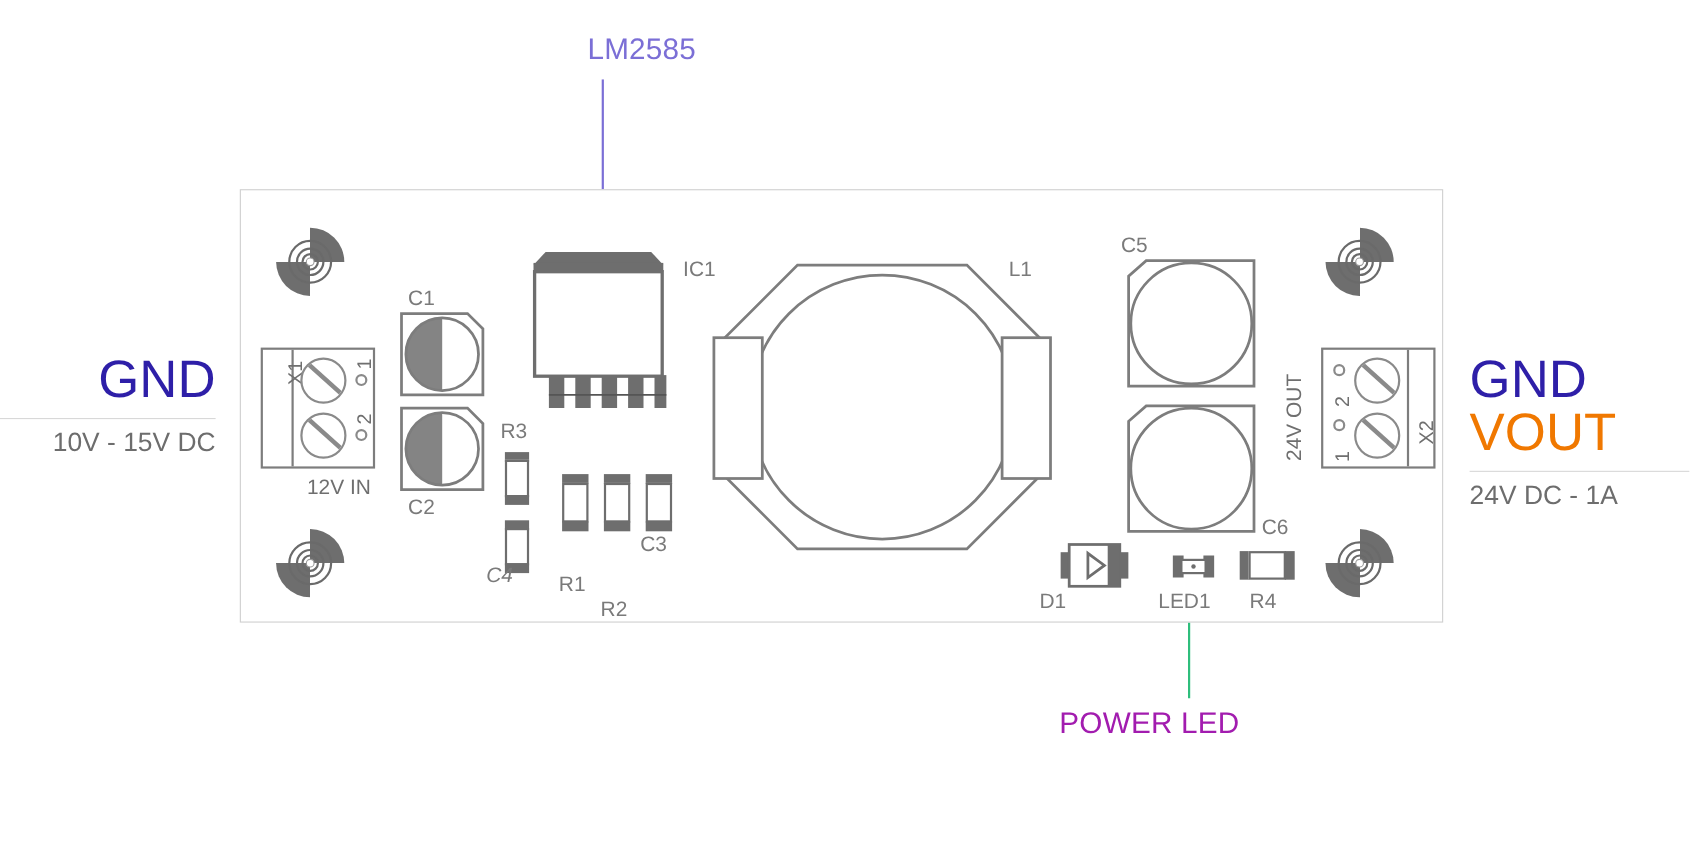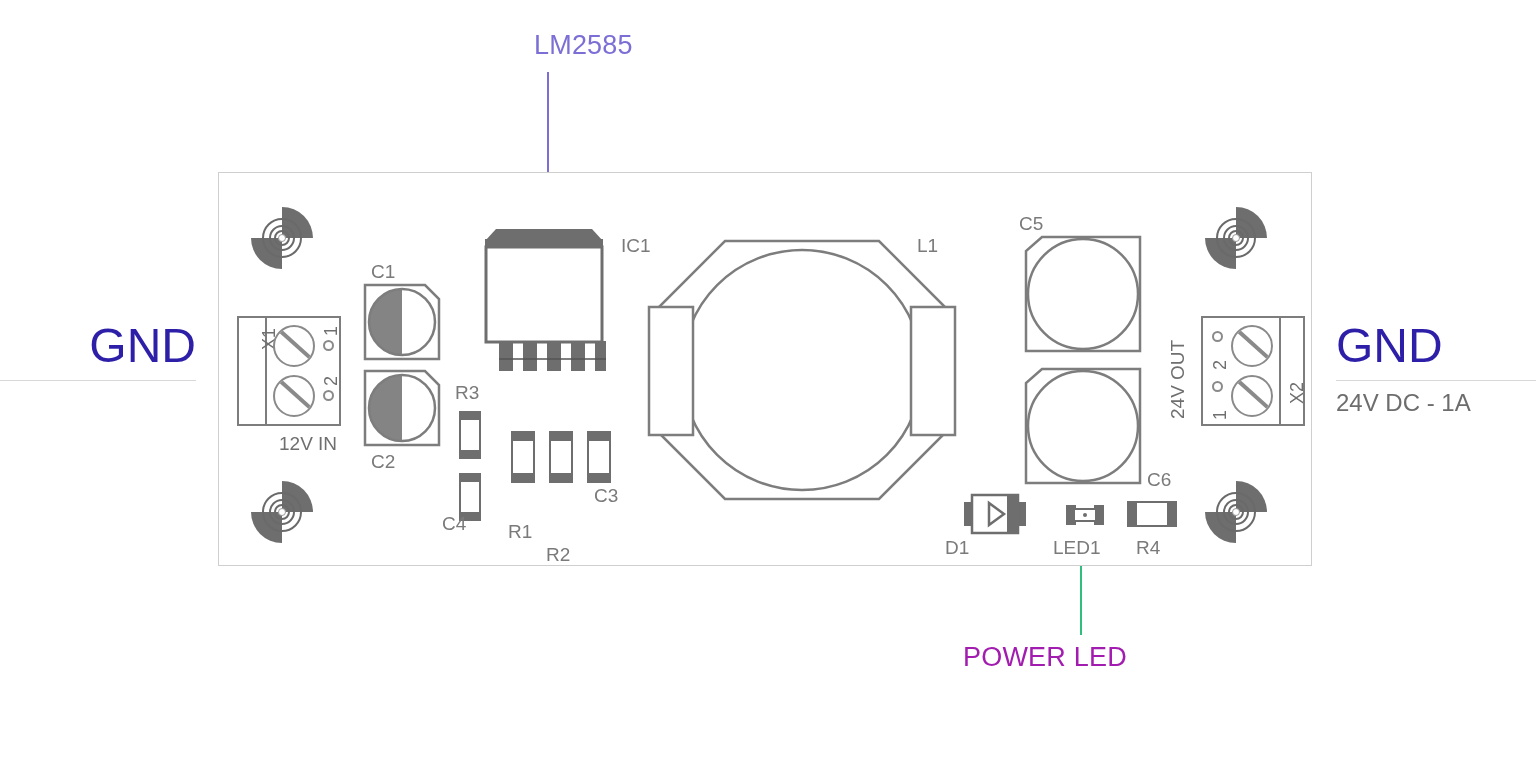--- a/index.html
+++ b/index.html
@@ -126,24 +126,26 @@
   </svg>
 
   <svg class="leader" style="left:1073px;top:545px;width:16px;height:90px;">
     <line x1="8" y1="0" x2="8" y2="90" stroke="#2FBE7C" stroke-width="2"></line>
   </svg>
   <div class="callout-text" style="left:963px;top:642px;color:#a21caf;">POWER LED</div>
 
   <div class="side-block align-r" style="left:0px;top:322px;width:196px;">
     <div class="side-big" style="color:#2E1FA8;">GND</div>
     <div class="side-rule"></div>
+    <div class="side-small">10V - 15V DC</div>
   </div>
 
   <div class="side-block align-l" style="left:1336px;top:322px;width:200px;">
     <div class="side-big" style="color:#2E1FA8;">GND</div>
+    <div class="side-big" style="color:#F07800;">VOUT</div>
     <div class="side-rule"></div>
     <div class="side-small">24V DC - 1A</div>
   </div>
 
   <div id="board">
 
     <div class="hole" style="left:32px;top:34px;">
       <div class="ring r1"></div>
       <div class="ring r2"></div>
       <div class="ring r3"></div>
@@ -263,42 +265,42 @@
       <div class="body" style="top:7px;bottom:7px;"></div>
       <div class="pad" style="bottom:0;"></div>
     </div>
     <div class="ref" style="left:236px;top:209px;">R3</div>
 
     <div class="smd-v" style="left:240px;top:300px;width:22px;height:48px;">
       <div class="pad" style="top:0;"></div>
       <div class="body" style="top:7px;bottom:7px;"></div>
       <div class="pad" style="bottom:0;"></div>
     </div>
-    <div class="ref" style="left:223px;top:340px;">C4</div>
+    <div class="ref" style="left:223px;top:340px;font-style:italic;">C4</div>
 
     <div class="smd-v" style="left:292px;top:258px;width:24px;height:52px;">
       <div class="pad" style="top:0;"></div>
       <div class="body" style="top:8px;bottom:8px;"></div>
       <div class="pad" style="bottom:0;"></div>
     </div>
     <div class="ref" style="left:289px;top:348px;">R1</div>
 
     <div class="smd-v" style="left:330px;top:258px;width:24px;height:52px;">
       <div class="pad" style="top:0;"></div>
       <div class="body" style="top:8px;bottom:8px;"></div>
       <div class="pad" style="bottom:0;"></div>
     </div>
     <div class="ref" style="left:327px;top:348px;margin-top:23px;">R2</div>
 
     <div class="smd-v" style="left:368px;top:258px;width:24px;height:52px;">
       <div class="pad" style="top:0;"></div>
       <div class="body" style="top:8px;bottom:8px;"></div>
       <div class="pad" style="bottom:0;"></div>
     </div>
-    <div class="ref" style="left:363px;top:312px;margin-left:12px;">C3</div>
+    <div class="ref" style="left:363px;top:312px;">C3</div>
 
     <div class="part" style="left:745px;top:320px;width:62px;height:42px;">
       <svg width="62" height="42">
         <rect x="0" y="9" width="9" height="24" fill="#6e6e6e"></rect>
         <rect x="53" y="9" width="9" height="24" fill="#6e6e6e"></rect>
         <rect x="8" y="2" width="46" height="38" fill="#ffffff" stroke="#6e6e6e" stroke-width="2.5"></rect>
         <rect x="43" y="2" width="11" height="38" fill="#6e6e6e"></rect>
         <path d="M25,10 L25,32 L40,21 Z" fill="none" stroke="#6e6e6e" stroke-width="2.5"></path>
       </svg>
     </div>

